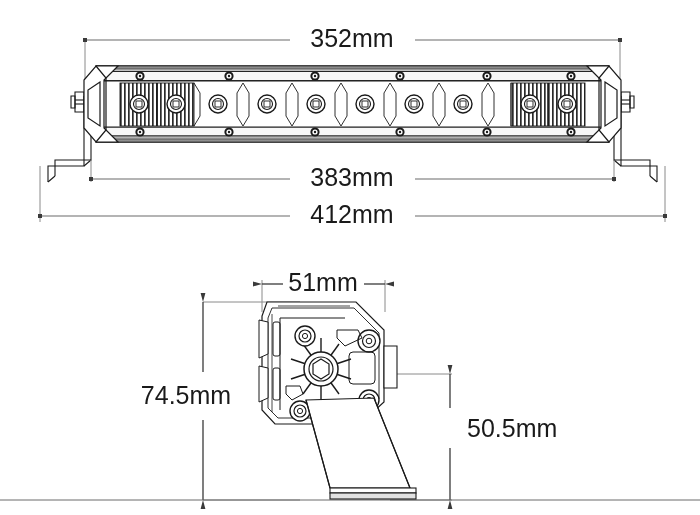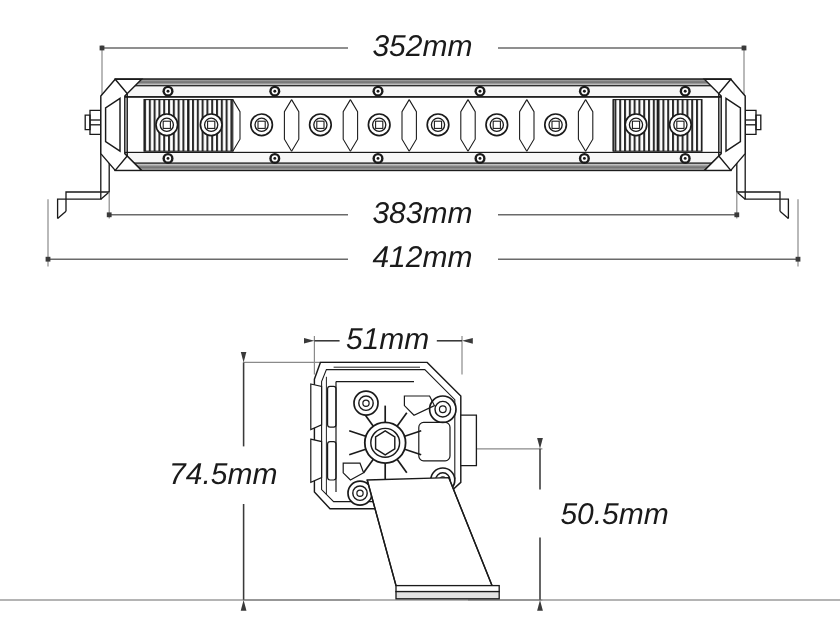--- a/index.html
+++ b/index.html
@@ -10,21 +10,20 @@
   }
   body {
     font-family: "Liberation Sans", sans-serif;
   }
   #drawing-root {
     position: relative;
     width: 700px;
     height: 515px;
     background: #a3a3a3;
     overflow: hidden;
-    font-style: italic;
   }
   #drawing-svg {
     display: block;
     width: 700px;
     height: 515px;
   }
   .dim-text {
     font-family: "Liberation Sans", sans-serif;
     font-size: 25px;
     fill: #1a1a1a;

